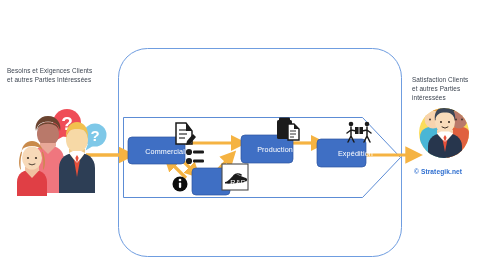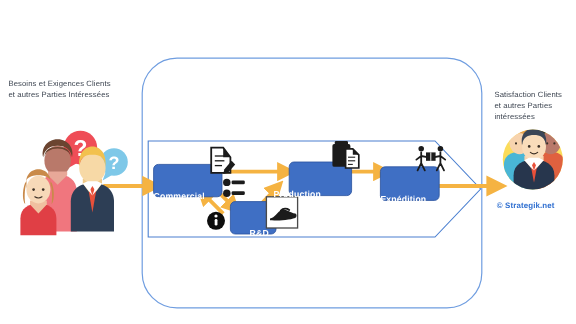--- a/index.html
+++ b/index.html
@@ -13,24 +13,23 @@
   }
   #stage{position:absolute;inset:0;width:480px;height:270px;}
   #stage > svg{position:absolute;top:0;left:0;}
 
   .txt-block{position:absolute;color:#3c4450;font-size:6.4px;line-height:1.42;letter-spacing:.1px;}
   #left-caption{left:7px;top:66px;width:124px;}
   #right-caption{left:412px;top:75px;width:70px;}
   #watermark{position:absolute;left:414px;top:168px;color:#2f6fd0;font-size:6.6px;font-weight:600;letter-spacing:.1px;}
 
   .proc-label{
-    position:absolute;color:#ffffff;font-size:7.2px;font-weight:700;
-    text-align:left;letter-spacing:.15px;white-space:nowrap;
+    position:absolute;color:#ffffff;font-size:7.2px;font-weight:400;
+    text-align:right;letter-spacing:.15px;white-space:nowrap;
     pointer-events:none;
-    margin-top:12px;
   }
 </style>
 </head>
 <body>
 
 <div id="stage">
 
   <svg width="480" height="270" viewBox="0 0 480 270">
     <defs>
       <marker id="ah" markerWidth="5" markerHeight="5" refX="2.2" refY="2.5" orient="auto" markerUnits="strokeWidth">
@@ -206,17 +205,17 @@
 
   <div class="txt-block" id="right-caption">
     <div>Satisfaction Clients</div>
     <div>et autres Parties</div>
     <div>intéressées</div>
   </div>
 
   <div id="watermark">© Strategik.net</div>
 
   <div class="proc-label" style="left:128px;top:146.5px;width:57px;">Commercial</div>
-  <div class="proc-label" style="left:228px;top:145px;width:52px;">Production</div>
+  <div class="proc-label" style="left:241px;top:145px;width:52px;">Production</div>
   <div class="proc-label" style="left:317px;top:149px;width:56px;">Expédition</div>
   <div class="proc-label" style="left:208px;top:177.5px;width:38px;">R&amp;D</div>
 
 </div>
 
 </body></html>

